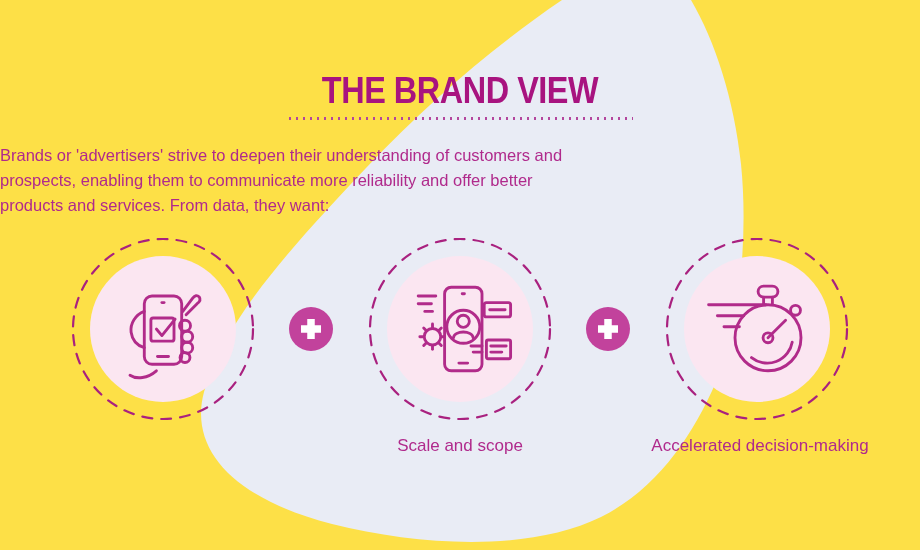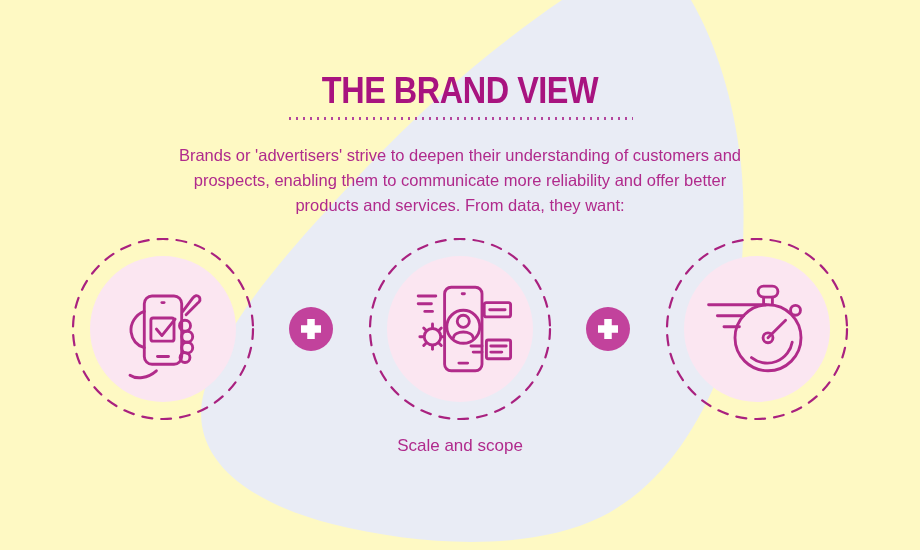--- a/index.html
+++ b/index.html
@@ -1,31 +1,31 @@
 <!DOCTYPE html>
 <html><head>
 <meta charset="utf-8">
 <style>
   html,body{margin:0;padding:0;background:#ffffff;}
   .canvas{
     position:relative;width:920px;height:550px;overflow:hidden;
-    background:#fef9c3;font-family:"Liberation Sans",sans-serif;
+    background:#fde047;font-family:"Liberation Sans",sans-serif;
   }
   .blob-svg{position:absolute;left:0;top:0;width:920px;height:550px;z-index:0;}
   .layer{position:absolute;z-index:1;}
   .title{
     left:0;top:70px;width:920px;text-align:center;
     font-size:36px;font-weight:bold;color:#a8137f;letter-spacing:-0.5px;
     transform:scaleX(0.9);transform-origin:50% 50%;
   }
   .dotted-divider{
     left:289px;top:117px;width:344px;height:3px;
     background-image:repeating-linear-gradient(90deg,#b3469d 0,#b3469d 2.5px,transparent 2.5px,transparent 7px);
   }
-  .intro{left:0;top:143px;width:920px;text-align:center;color:#b02a8c;
+  .intro{left:0;top:143px;width:920px;color:#b02a8c;
     font-size:16.5px;line-height:25px;}
   .intro div{white-space:nowrap;}
   .feature{left:0;top:236px;width:186px;height:186px;}
   .feature .ring-svg{position:absolute;left:0;top:0;}
   .feature .icon-svg{position:absolute;left:38px;top:38px;}
   .plus-badge{
     top:307px;width:44px;height:44px;border-radius:50%;
     background:#c2429c;display:flex;align-items:center;justify-content:center;
   }
   .label{
@@ -142,14 +142,15 @@
       <rect class="st" x="51" y="11" width="18" height="10" rx="5"></rect>
       <line class="st" x1="56" y1="21" x2="56" y2="27"></line>
       <line class="st" x1="64" y1="21" x2="64" y2="27"></line>
       <circle class="st" cx="85" cy="33" r="4.5"></circle>
       <line class="st" x1="60" y1="58" x2="76" y2="42"></line>
       <circle class="st" cx="60" cy="58" r="4.5"></circle>
     </svg>
   </div>
 
   <div class="layer label" style="left:310px">Scale and scope</div>
+  <div class="layer label" style="left:610px">Accelerated decision-making</div>
 
 </div>
 
 </body></html>

